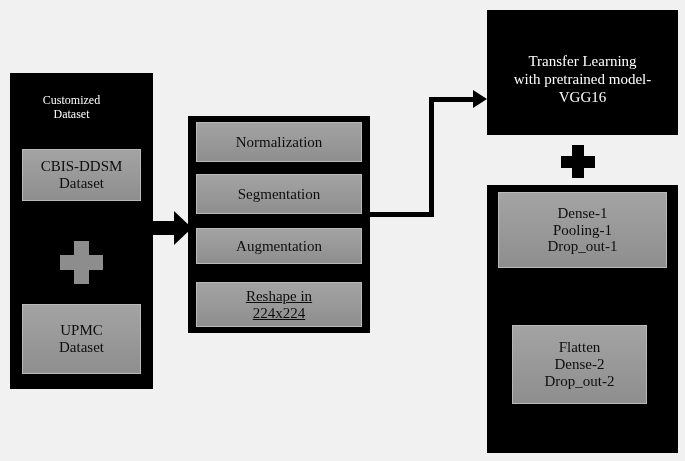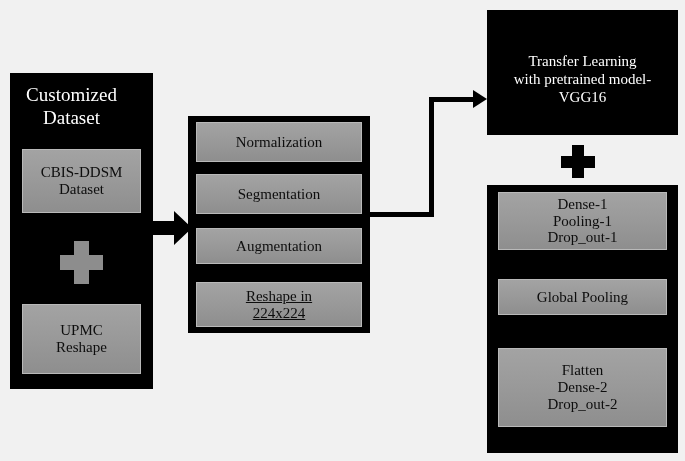--- a/index.html
+++ b/index.html
@@ -77,33 +77,33 @@
     position: absolute;
   }
 </style>
 </head>
 <body>
 
 <div id="canvas">
 
   <div class="panel" style="left:10px; top:73px; width:143px; height:316px;"></div>
 
-  <div class="on-black" style="left:10px; top:84px; width:123px; height:46px; font-size:19px;">Customized
+  <div class="on-black" style="left:10px; top:84px; width:123px; height:46px; font-size:12px;">Customized
 Dataset</div>
 
-  <div class="cell" style="left:22px; top:149px; width:119px; height:64px;">CBIS-DDSM
+  <div class="cell" style="left:22px; top:149px; width:119px; height:52px;">CBIS-DDSM
 Dataset</div>
 
   <div class="plus" style="left:60px; top:241px; width:43px; height:43px; color:#8d8d8d;">
     <div class="bar-h" style="left:0; top:14px; width:43px; height:15px;"></div>
     <div class="bar-v" style="left:14px; top:0; width:15px; height:43px;"></div>
   </div>
 
   <div class="cell" style="left:22px; top:304px; width:119px; height:70px;">UPMC
-Reshape</div>
+Dataset</div>
 
   <div class="block-arrow" style="left:152px; top:208px; width:40px; height:40px;">
     <svg width="40" height="40" viewBox="0 0 40 40" aria-hidden="true">
       <polygon points="0,13 22,13 22,3 40,20 22,37 22,27 0,27" fill="#000000"></polygon>
     </svg>
   </div>
 
   <div class="panel" style="left:188px; top:116px; width:182px; height:217px;"></div>
 
   <div class="cell" style="left:196px; top:122px; width:166px; height:40px;">Normalization</div>
@@ -125,24 +125,23 @@
 with pretrained model-
 VGG16</div>
 
   <div class="plus" style="left:561px; top:145px; width:34px; height:33px; color:#000000;">
     <div class="bar-h" style="left:0; top:11px; width:34px; height:12px;"></div>
     <div class="bar-v" style="left:11px; top:0; width:12px; height:33px;"></div>
   </div>
 
   <div class="panel" style="left:487px; top:185px; width:191px; height:268px;"></div>
 
-  <div class="cell" style="left:498px; top:192px; width:169px; height:58px;">Dense-1
+  <div class="cell" style="left:498px; top:192px; width:169px; height:76px;">Dense-1
 Pooling-1
 Drop_out-1</div>
 
-  <div class="cell" style="left:498px; top:279px; width:169px; height:36px;">Global Pooling</div>
 
-  <div class="cell" style="left:498px; top:325px; width:169px; height:79px;margin-top:23px;">Flatten
+  <div class="cell" style="left:512px; top:325px; width:135px; height:79px;">Flatten
 Dense-2
 Drop_out-2</div>
 
 
 </div>
 
 </body></html>

